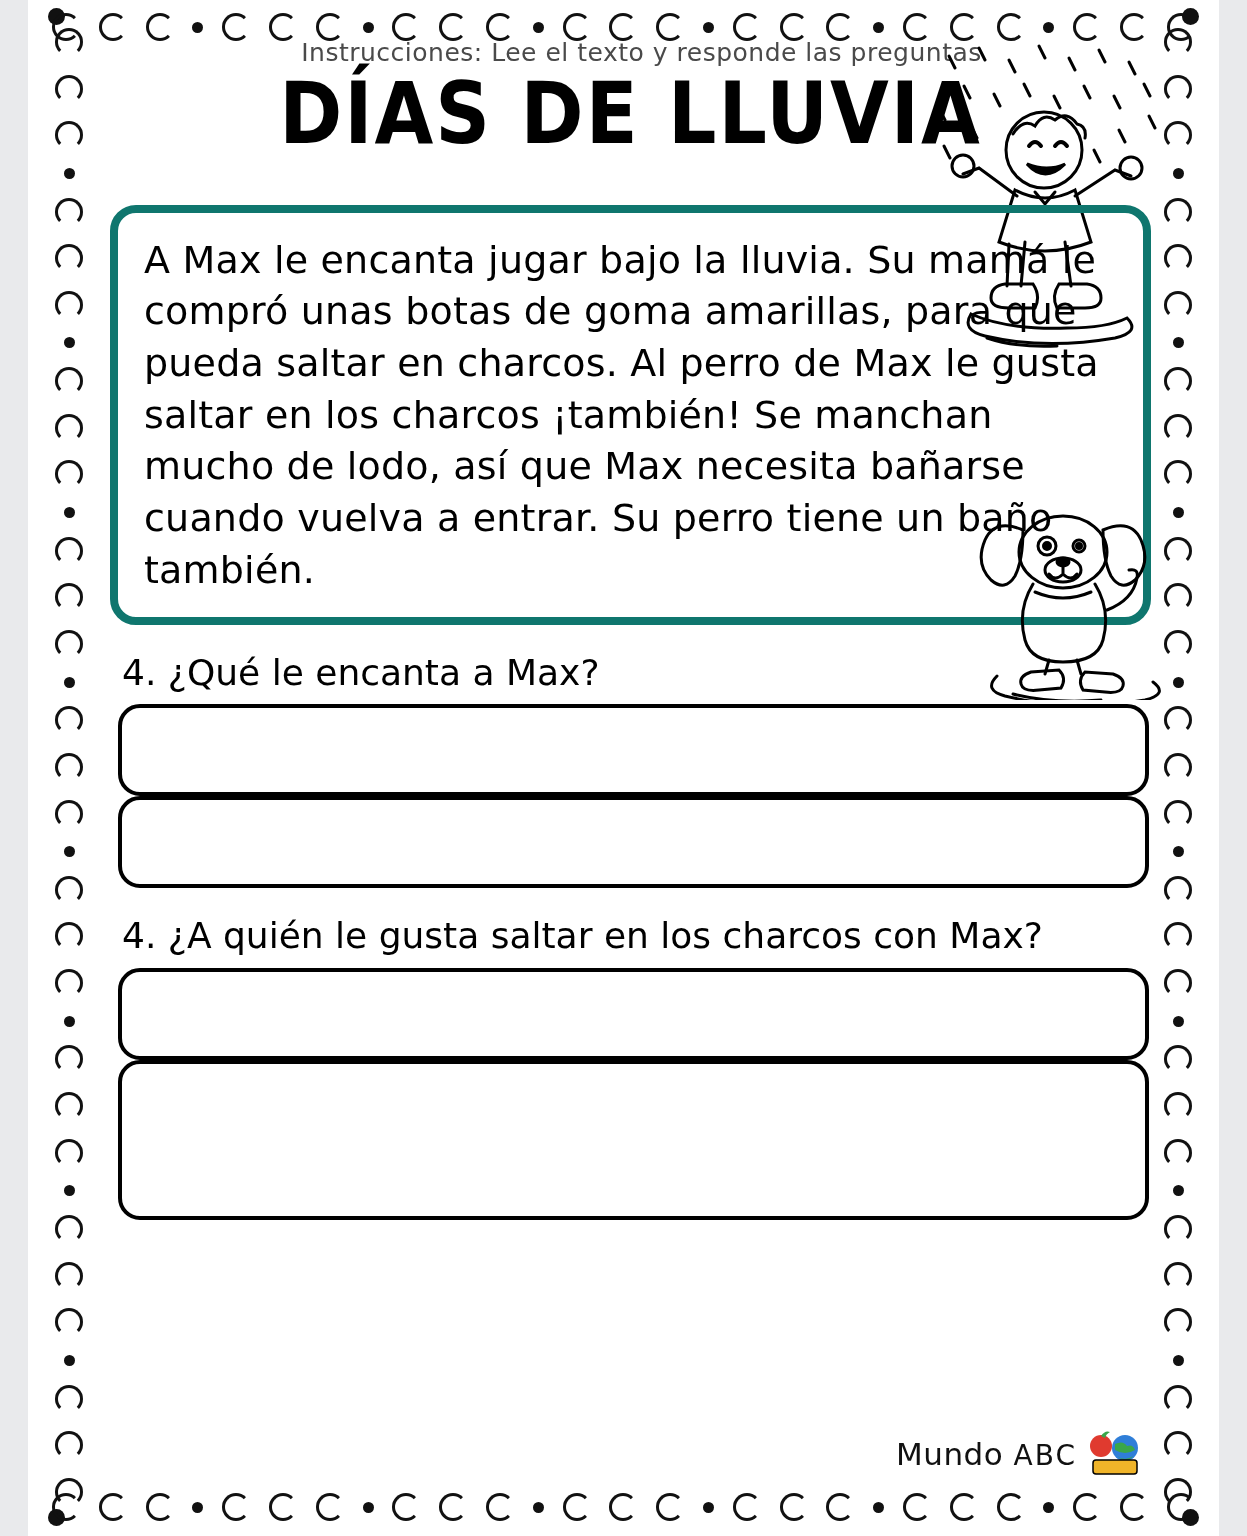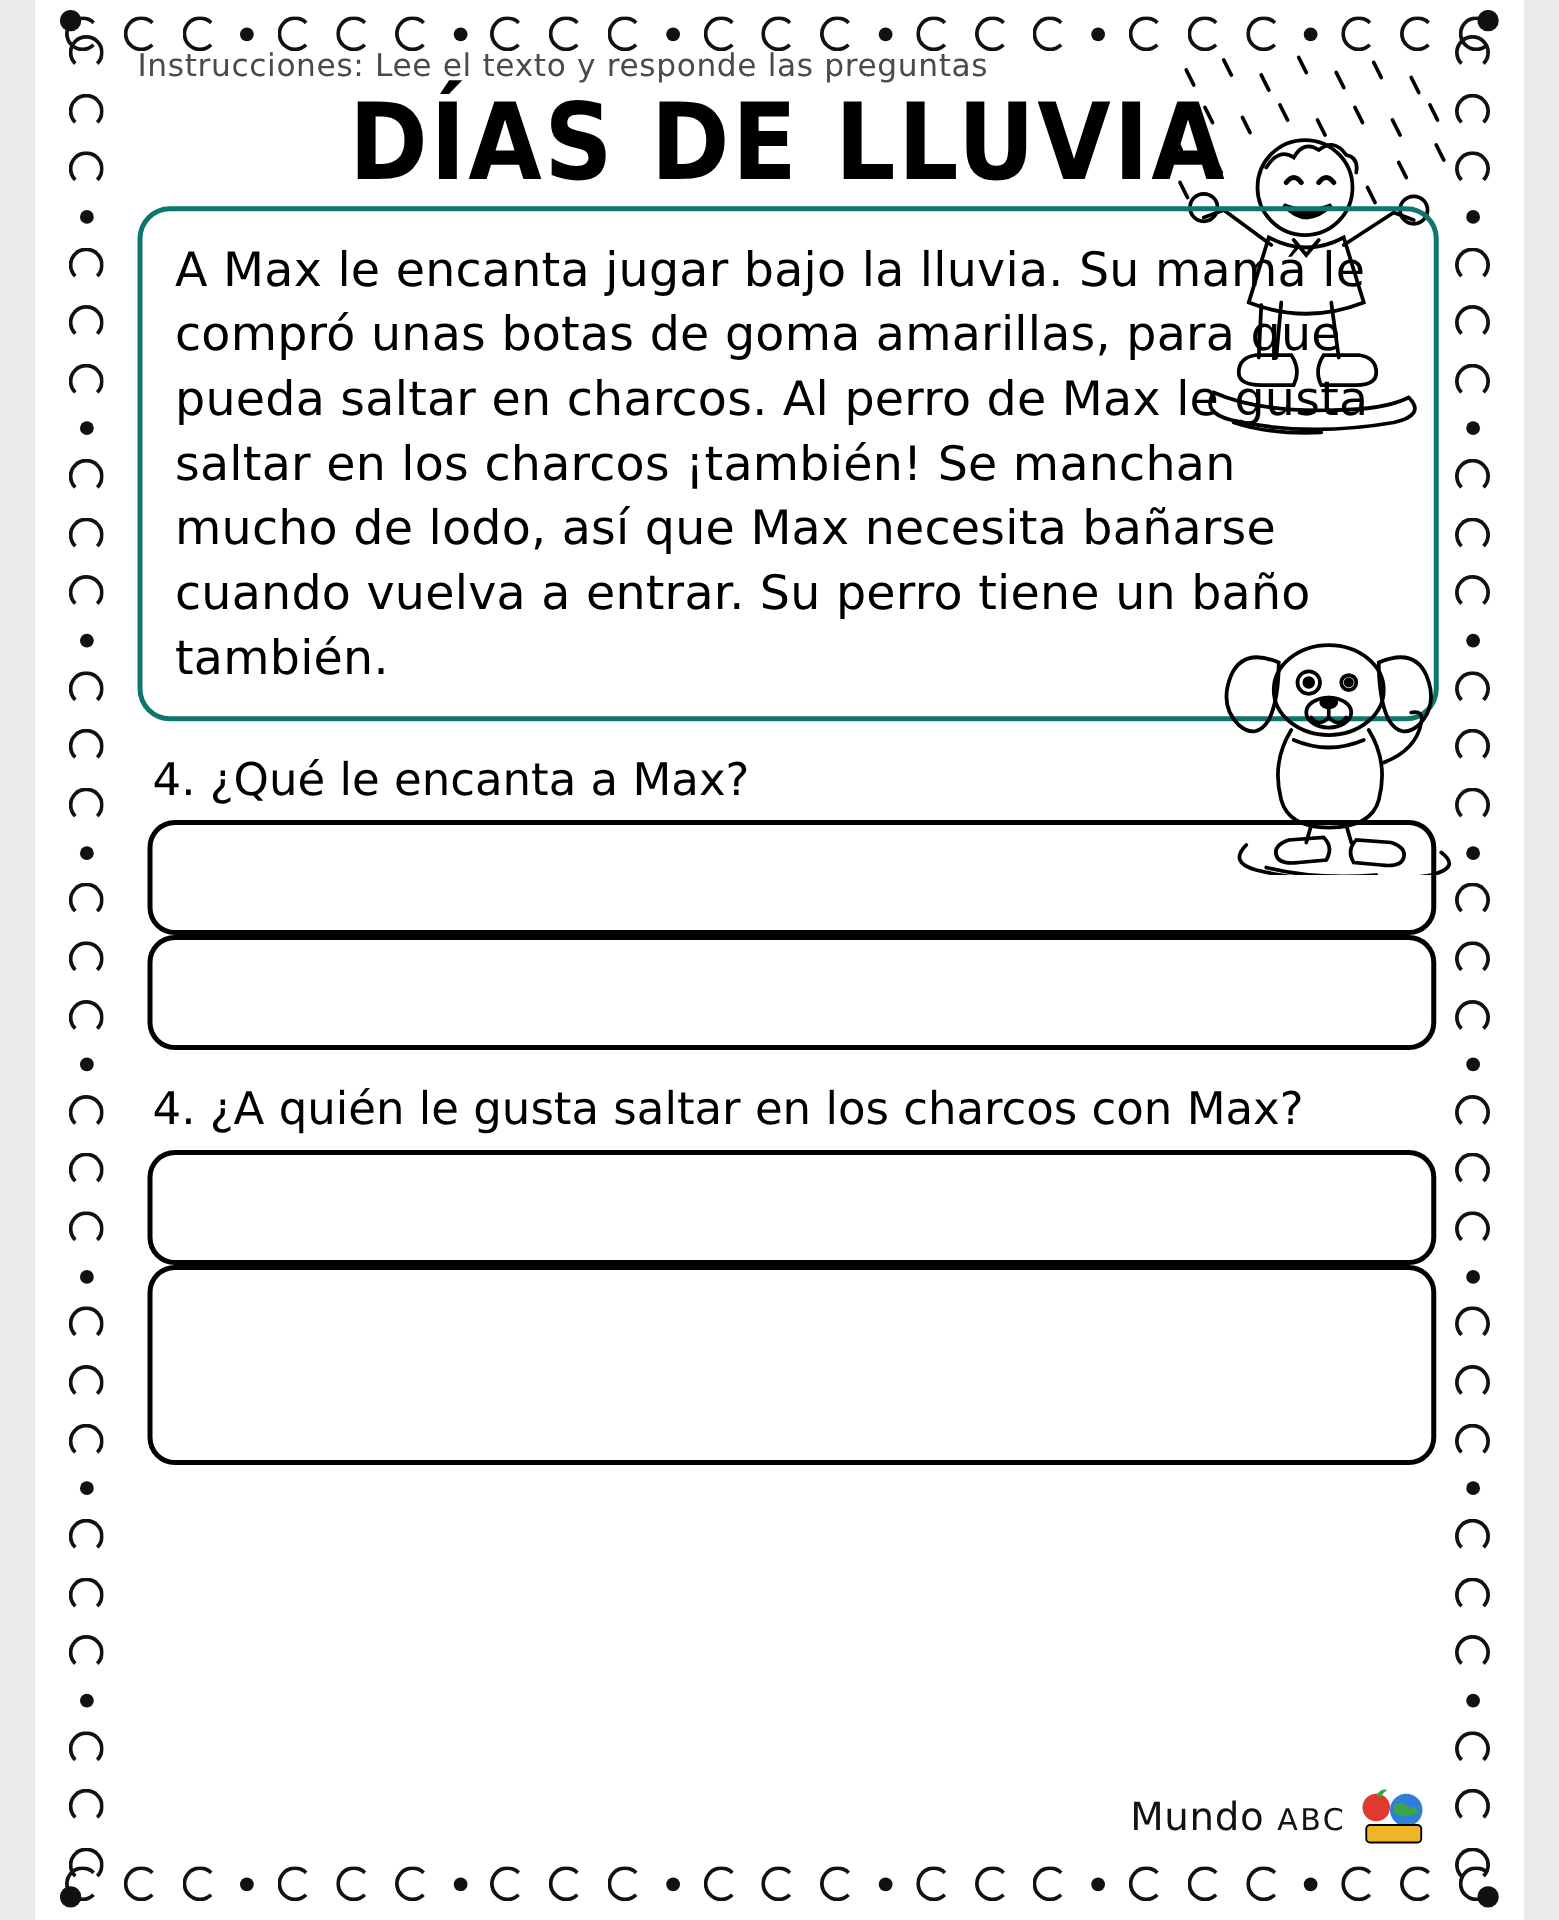--- a/index.html
+++ b/index.html
@@ -109,38 +109,39 @@
     top: 30px;
     right: 46px;
     bottom: 40px;
   }
   .instructions {
     font-family: "DejaVu Sans", sans-serif;
     font-size: 25px;
     color: #4a4a4a;
     letter-spacing: 0.5px;
     margin: 8px 0 0 22px;
+    text-align: center;
   }
   .title {
     text-align: center;
     font-family: "DejaVu Sans", sans-serif;
     font-weight: bold;
     font-size: 76px;
     letter-spacing: 2px;
     color: #000;
     margin: 2px 0 0 0;
     line-height: 1.05;
     transform: scaleY(1.12);
     transform-origin: top center;
   }
 
   .passage-box {
     position: relative;
-    margin: 16px 22px 0 22px;
-    border: 4px solid #0f766e;
+    margin: 56px 22px 0 22px;
+    border: 8px solid #0f766e;
     border-radius: 26px;
     padding: 22px 26px 20px 26px;
     min-height: 380px;
     box-sizing: border-box;
   }
   .passage-text {
     font-size: 38px;
     line-height: 1.36;
     color: #000;
     letter-spacing: 0.2px;
@@ -168,21 +169,21 @@
     display: flex;
     align-items: center;
     gap: 10px;
   }
   .brand {
     font-size: 31px;
     color: #111;
     letter-spacing: 0.5px;
   }
   .brand .abc {
-    font-size: 24px;
+    font-size: 28px;
     letter-spacing: 2px;
   }
   .logo {
     width: 56px;
     height: 48px;
     position: relative;
   }
 
   
   .art-kid {

